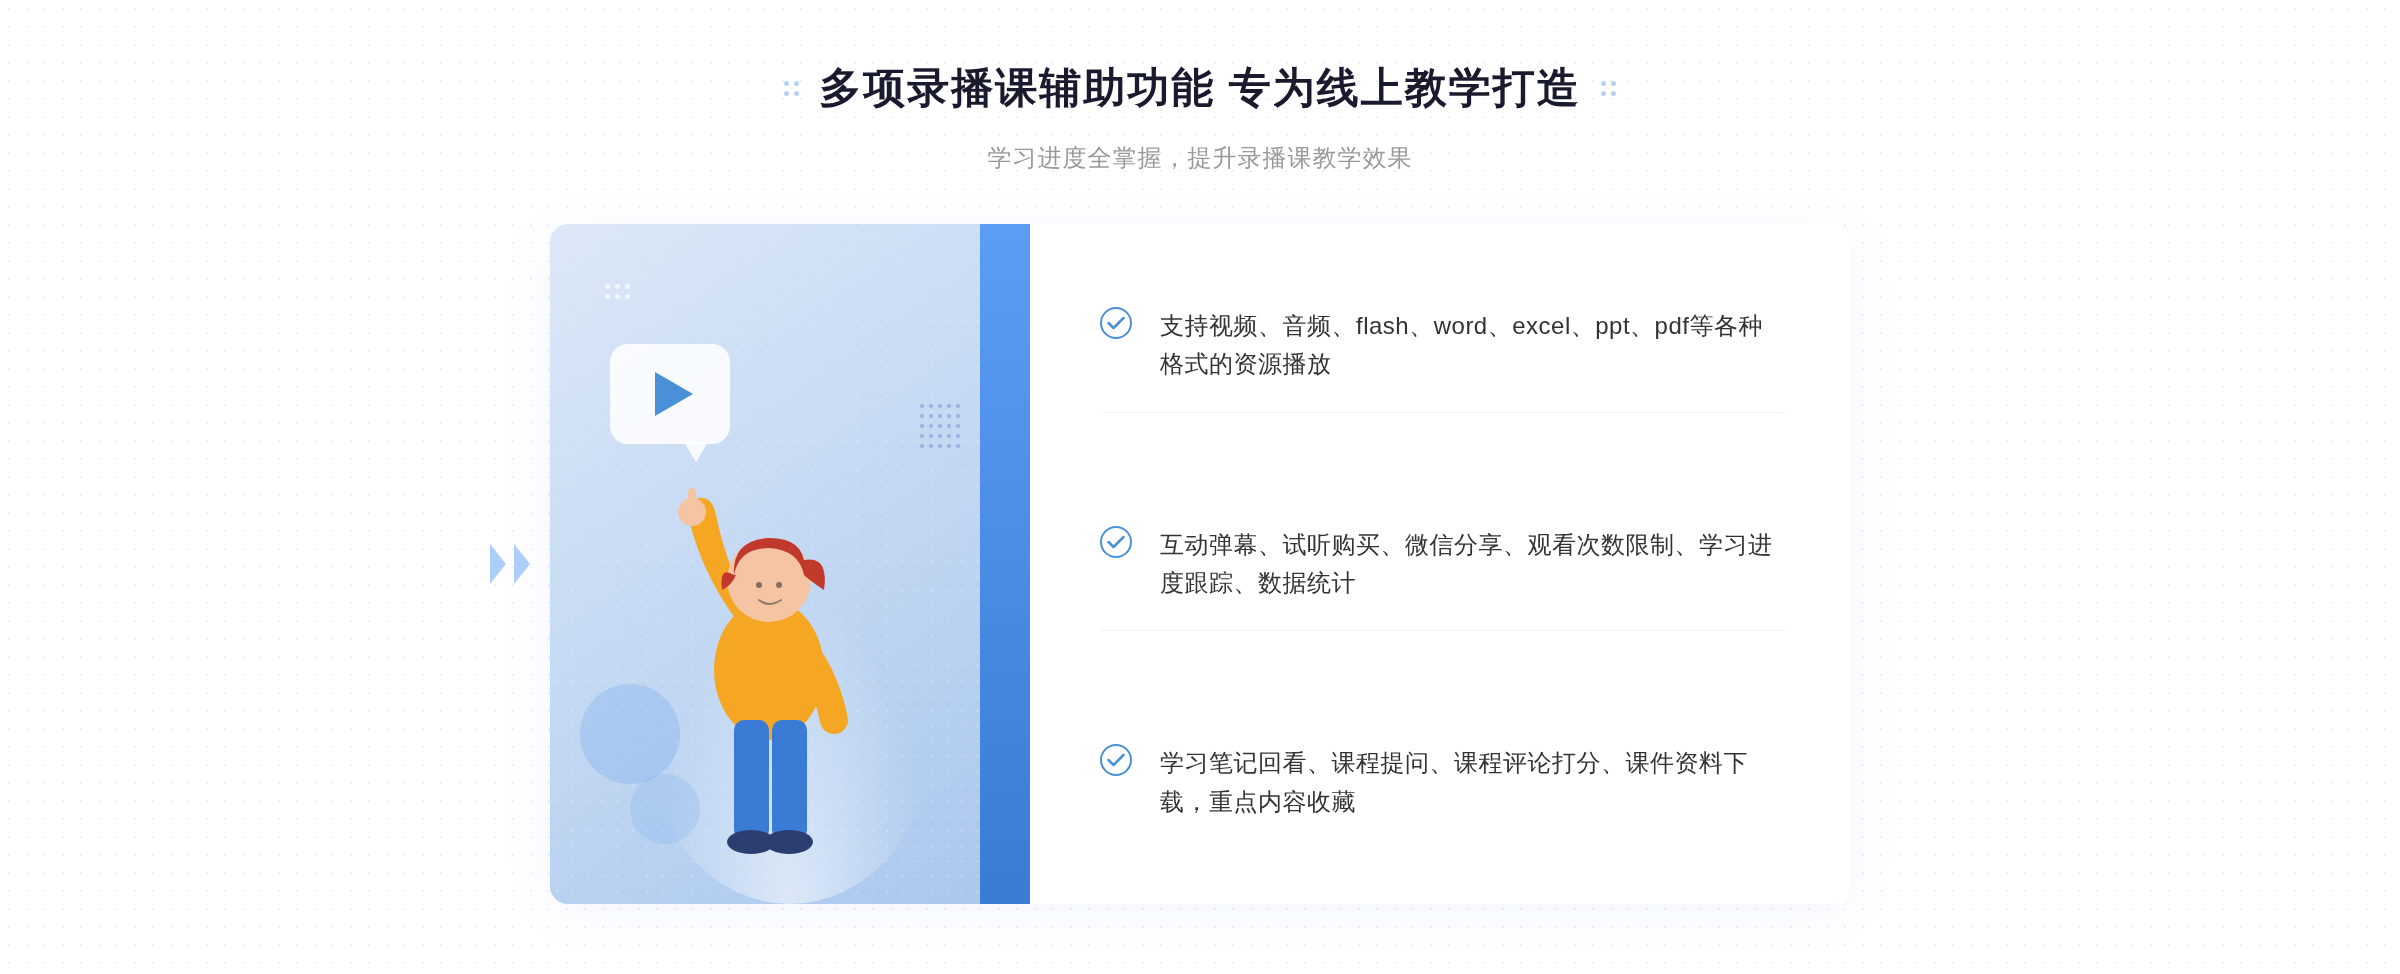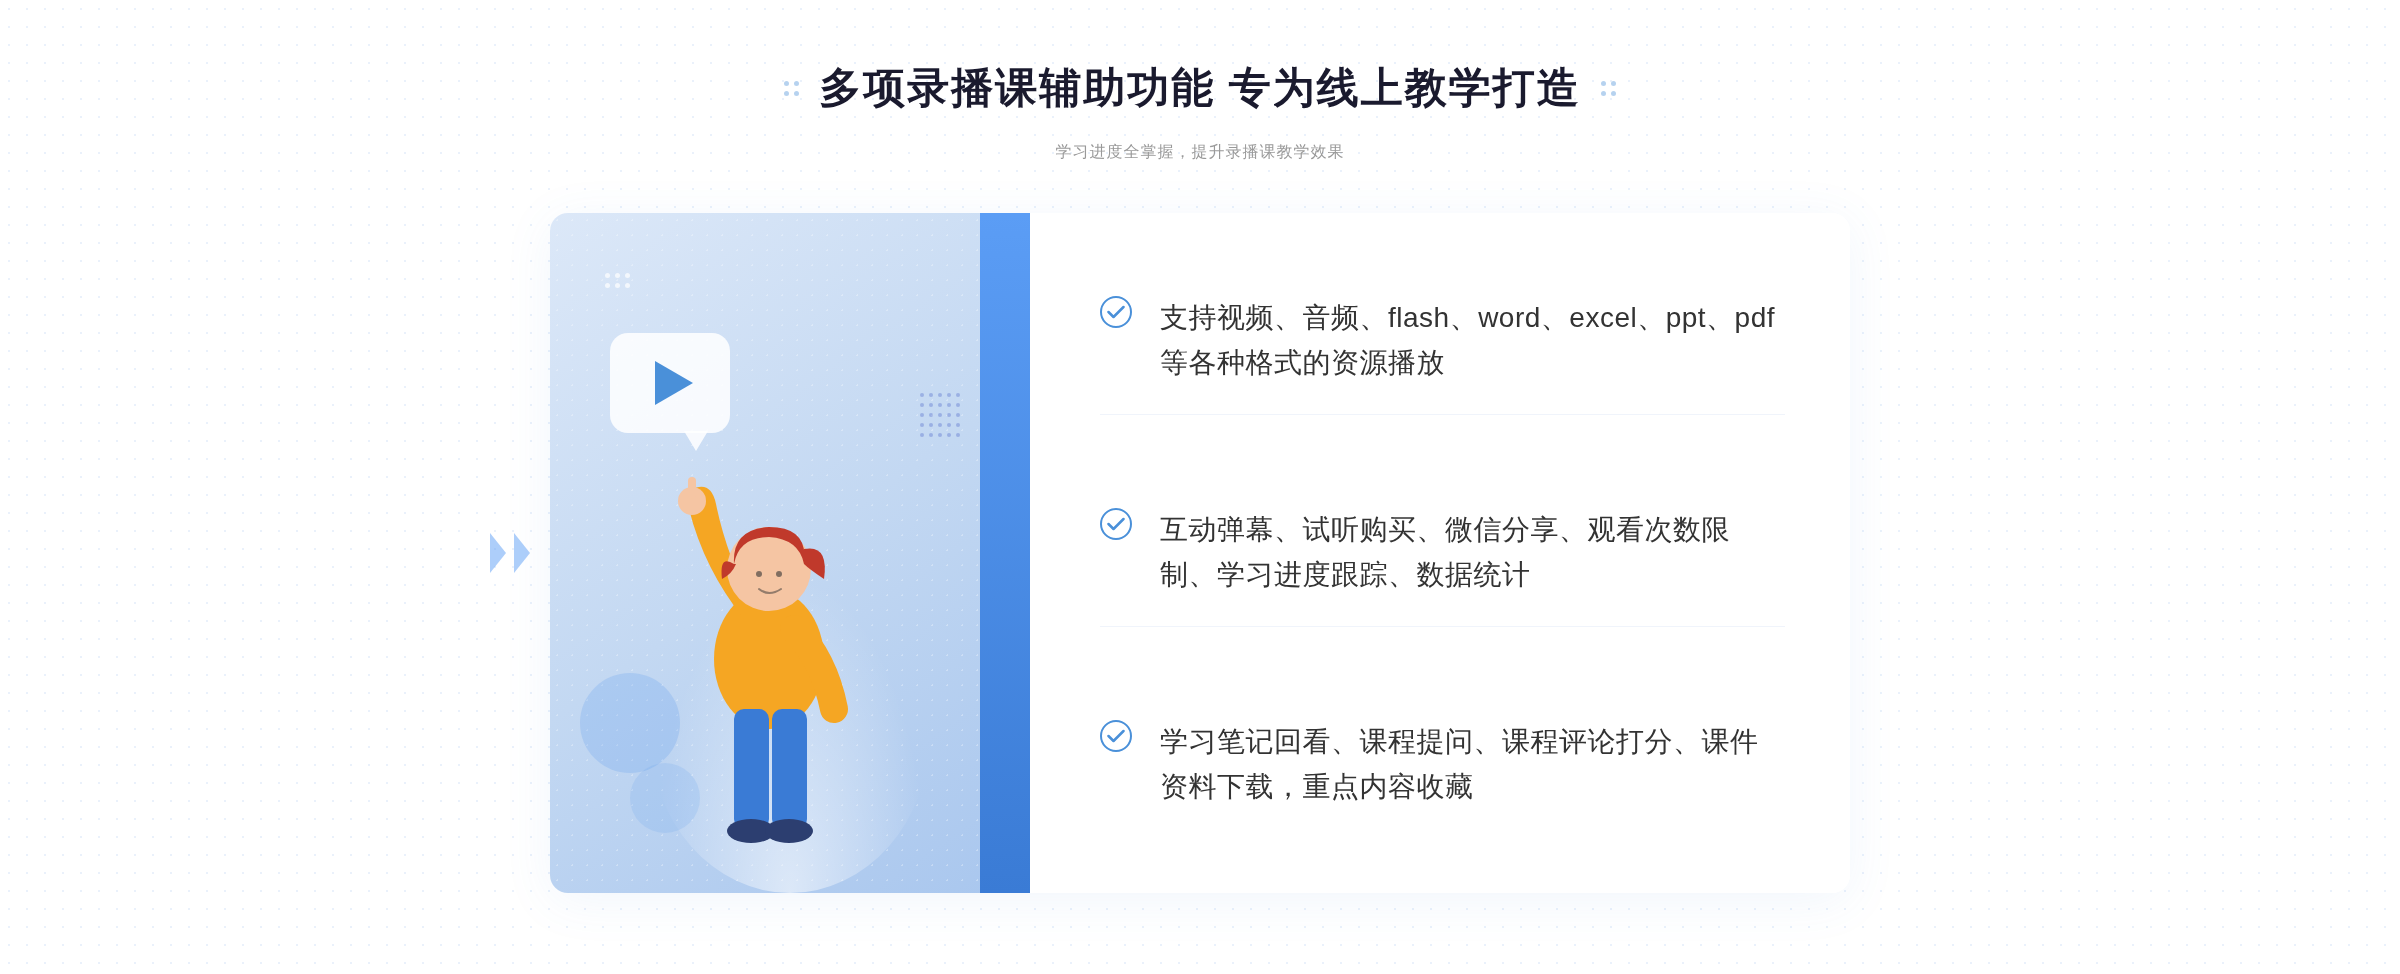--- a/index.html
+++ b/index.html
@@ -74,21 +74,21 @@
       background: #4a90d9;
       border-radius: 50%;
     }
 
     .title-deco-group {
       display: flex;
       gap: 5px;
     }
 
     .header-subtitle {
-      font-size: 16px;
+      font-size: 24px;
       color: #999;
       letter-spacing: 1px;
       margin-top: 26px;
     }
 
     .main-content {
       display: flex;
       align-items: stretch;
       width: 1300px;
       position: relative;
@@ -277,21 +277,21 @@
       height: 32px;
       border-radius: 50%;
       border: 2.5px solid #4a90d9;
       display: flex;
       align-items: center;
       justify-content: center;
       flex-shrink: 0;
     }
 
     .feature-text {
-      font-size: 28px;
+      font-size: 24px;
       color: #333;
       line-height: 1.6;
       letter-spacing: 0.5px;
     }
 
     
     .person-svg {
       width: 320px;
       height: 520px;
     }

